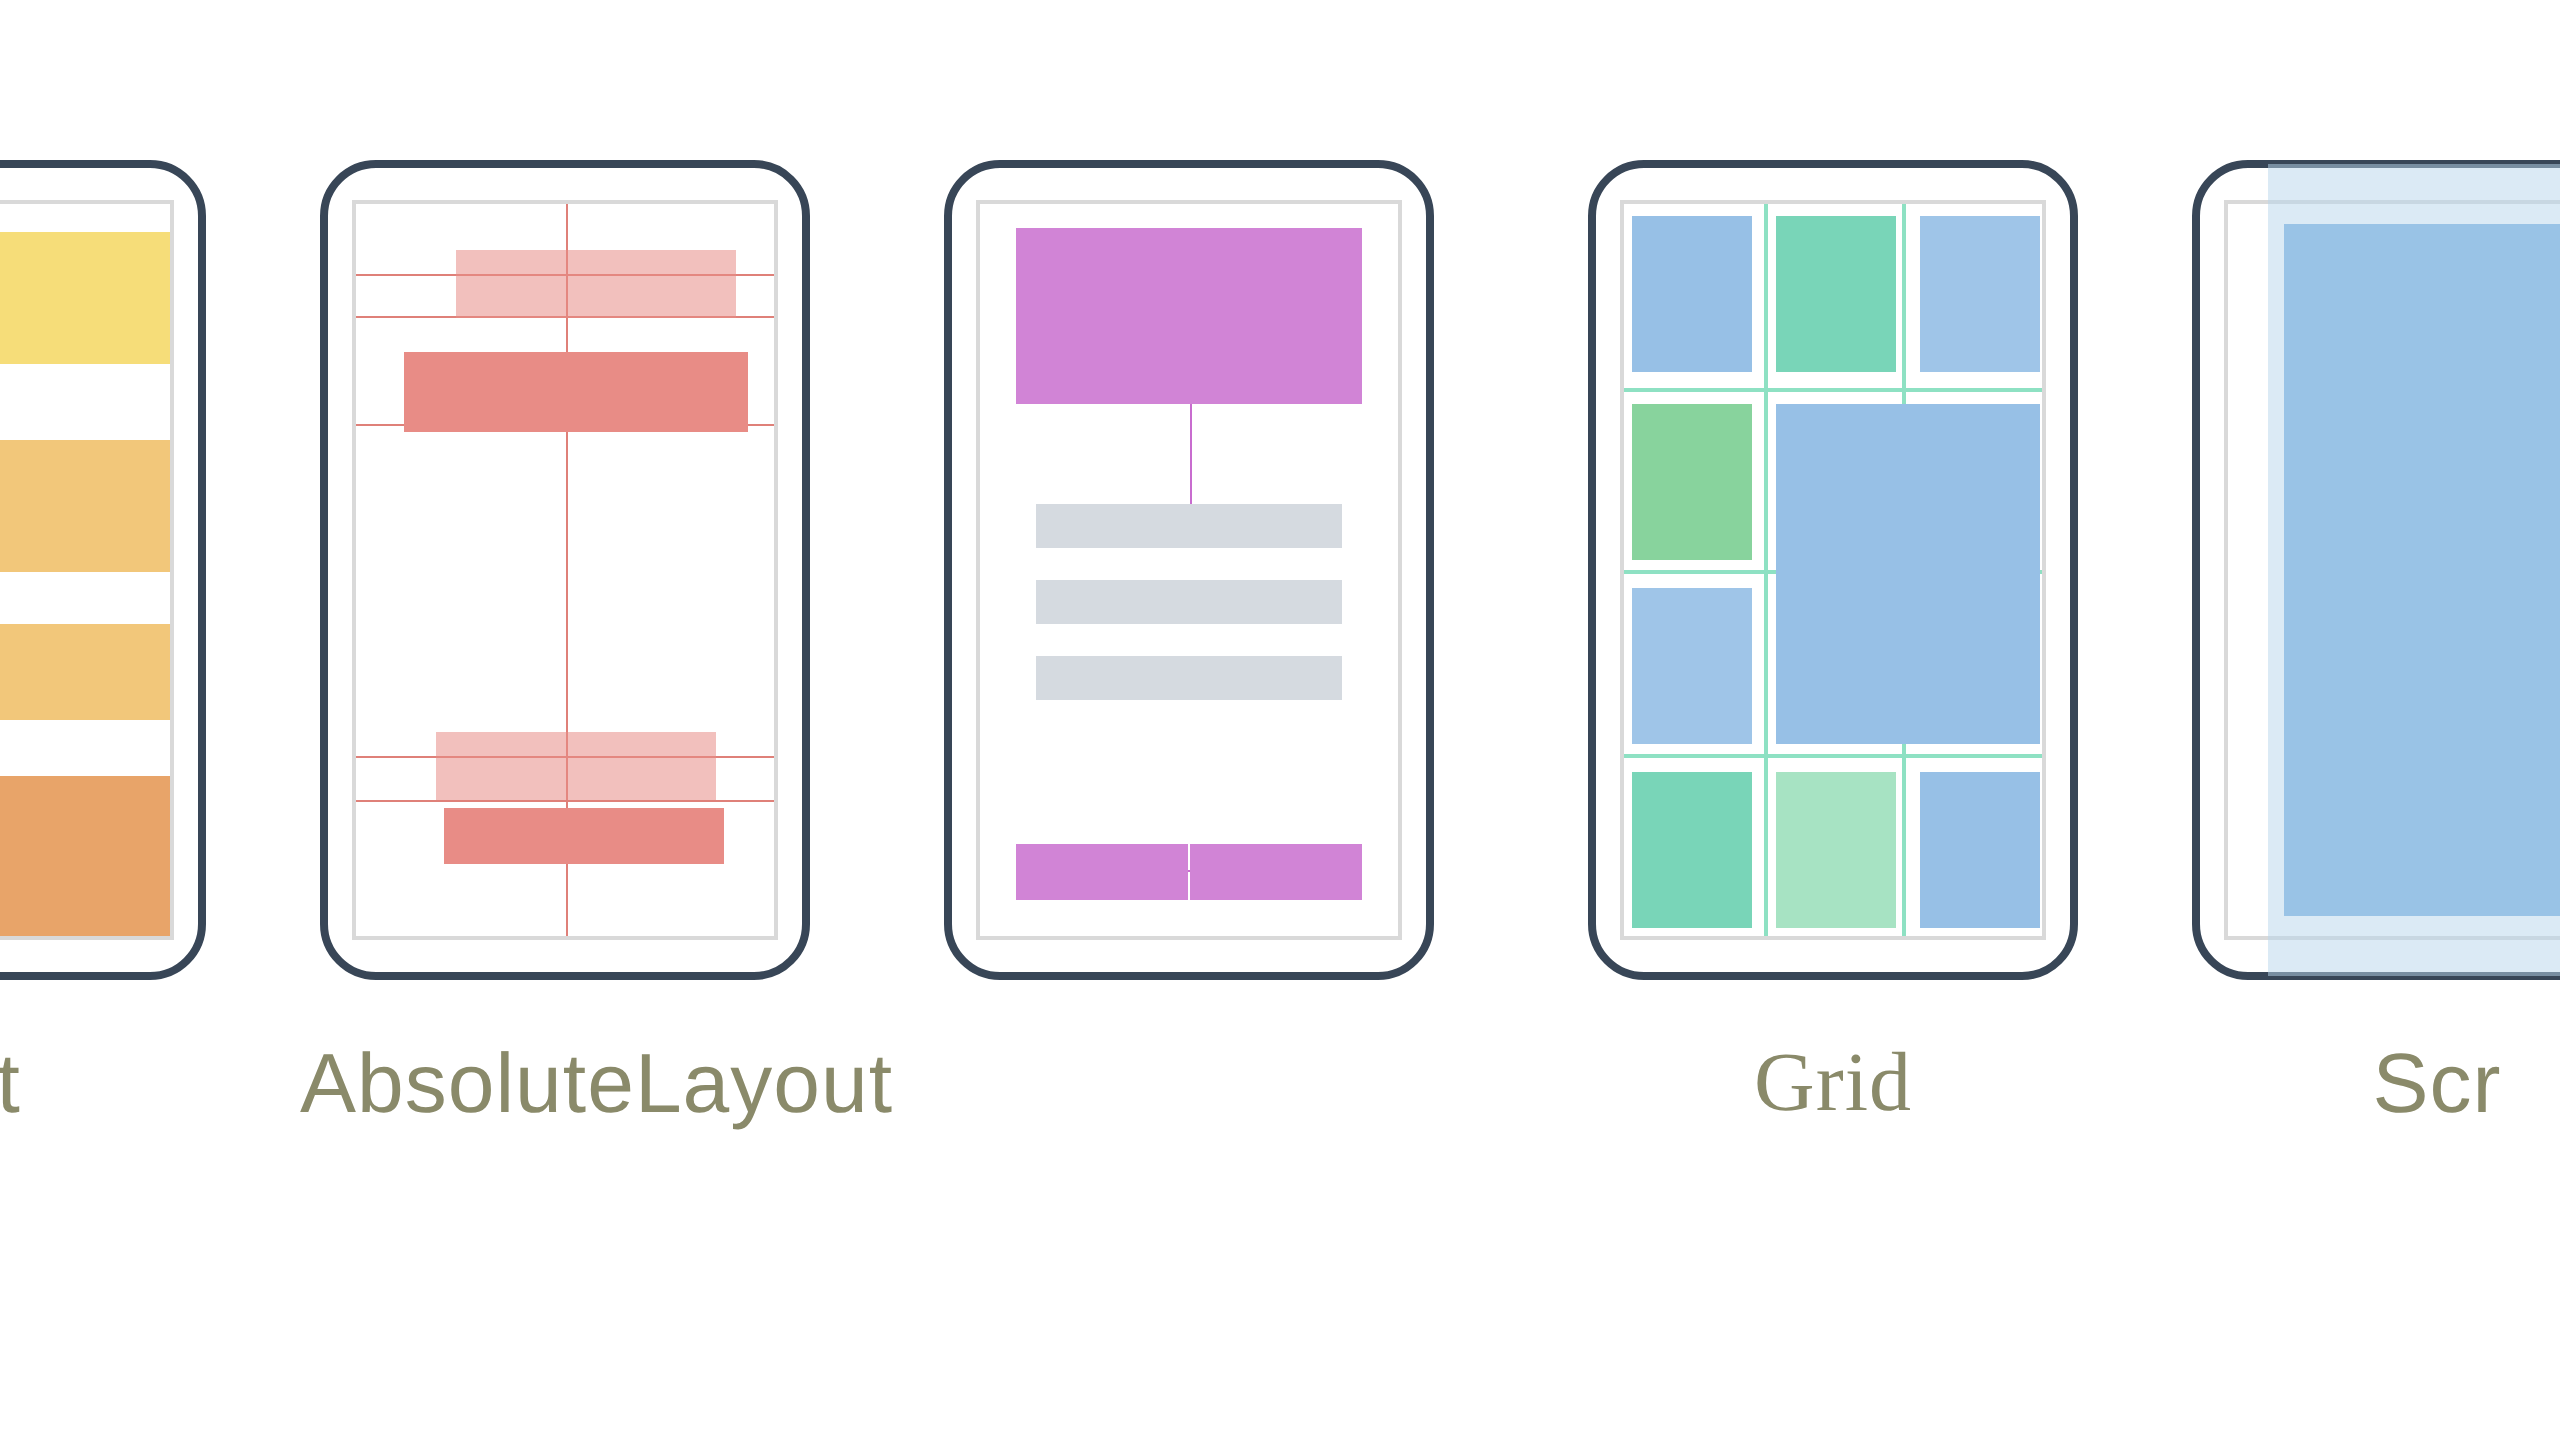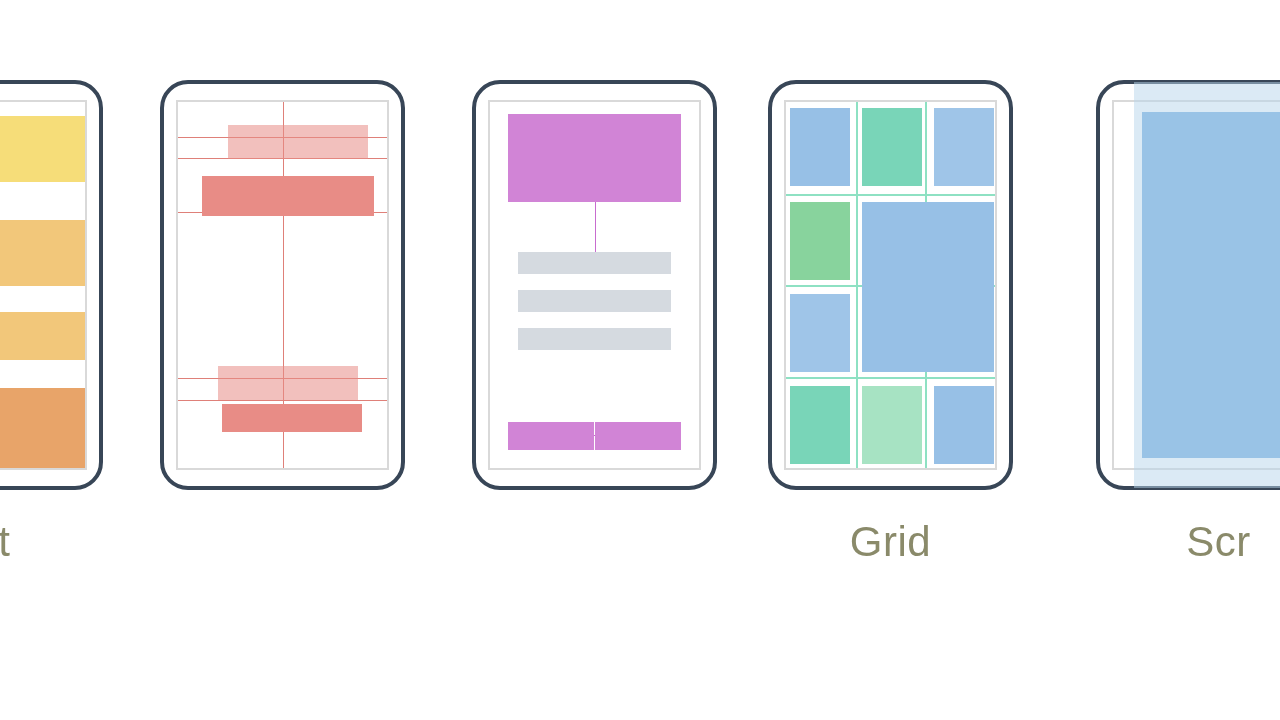--- a/index.html
+++ b/index.html
@@ -48,21 +48,21 @@
     color: #8a8a6a;
     letter-spacing: 0.5px;
     white-space: nowrap;
   }
   .abs { position: absolute; box-sizing: border-box; }
 
   
   .item0 { left: -152px; top: 80px; }
   .item1 { left:  150px; top: 80px; }
   .item2 { left:  462px; top: 80px; }
-  .item3 { left:  758px; top: 80px; }
+  .item3 { left:  784px; top: 80px; font-family: Liberation Serif, serif; }
   .item4 { left: 1086px; top: 80px; }
 </style>
 </head>
 <body>
 
 <div class="stage">
 
   <div class="item item0">
     <div class="phone">
       <div class="screen">
@@ -86,20 +86,21 @@
         <div class="abs" style="left:0; top:276px; width:100%; height:0; border-top:1px solid #df8079;"></div>
         <div class="abs" style="left:0; top:298px; width:100%; height:0; border-top:1px solid #df8079;"></div>
 
         <div class="abs" style="left:50px; top:23px;  width:140px; height:34px; background:rgba(232,140,134,0.55);"></div>
         <div class="abs" style="left:40px; top:264px; width:140px; height:34px; background:rgba(232,140,134,0.55);"></div>
 
         <div class="abs" style="left:24px; top:74px;  width:172px; height:40px; background:#e88c86;"></div>
         <div class="abs" style="left:44px; top:302px; width:140px; height:28px; background:#e88c86;"></div>
       </div>
     </div>
+    <div class="caption">AbsoluteLayout</div>
   </div>
 
   <div class="item item2">
     <div class="phone">
       <div class="screen">
         <div class="abs" style="left:18px; top:12px; right:18px; height:88px; background:#d184d6;"></div>
         <div class="abs" style="left:50%; top:100px; width:0; height:50px; border-left:1px solid #c86ccf;"></div>
         <div class="abs" style="left:28px; top:150px; right:28px; height:22px; background:#d5dae0;"></div>
         <div class="abs" style="left:28px; top:188px; right:28px; height:22px; background:#d5dae0;"></div>
         <div class="abs" style="left:28px; top:226px; right:28px; height:22px; background:#d5dae0;"></div>

